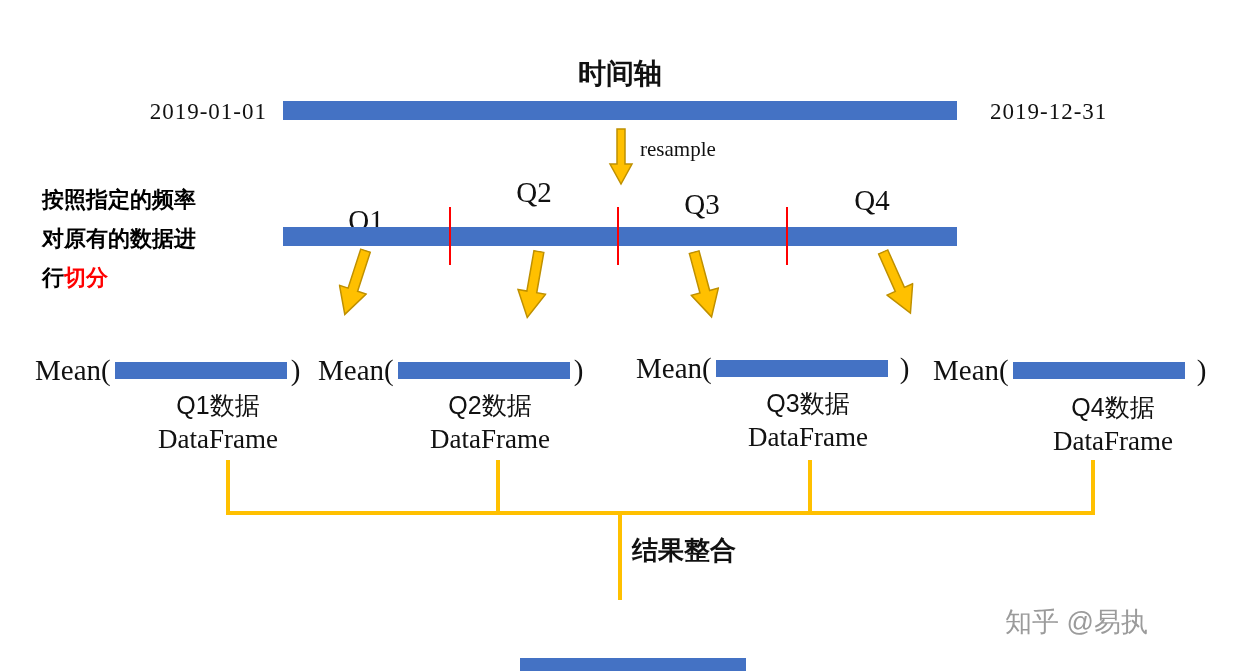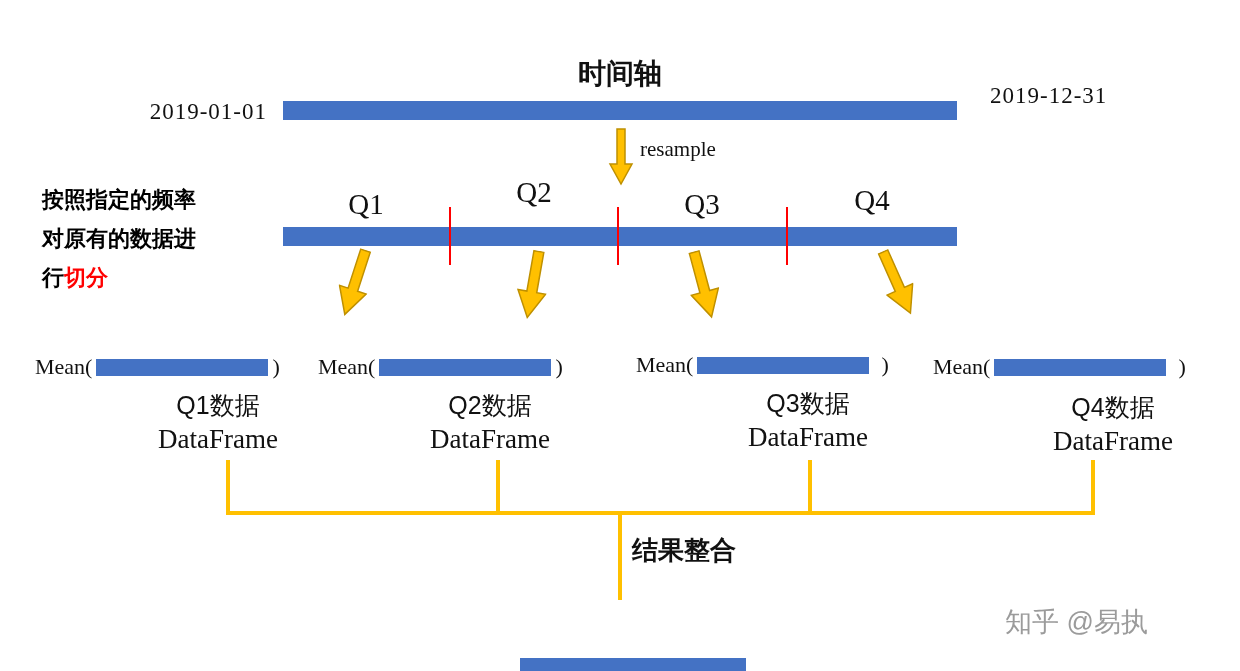--- a/index.html
+++ b/index.html
@@ -28,54 +28,54 @@
     stroke: var(--arrow_border, #BF9000);
     stroke-width: 1.5;
   }
   .diag { transform-origin: 50% 50%; }
   .rot-a1 { transform: rotate(18deg); }
   .rot-a2 { transform: rotate(10deg); }
   .rot-a3 { transform: rotate(-15deg); }
   .rot-a4 { transform: rotate(-24deg); }
   .mean-group {
     position: absolute; display: flex; align-items: center;
-    font-size: 22px; color: #111;
+    font-size: 29px; color: #111;
   }
   .mean-bar { width: 172px; height: 17px; background: var(--bar, #4472C4); margin: 0 4px; }
   .suffix-gap { margin-left: 8px; }
   .df-label { position: absolute; width: 210px; text-align: center; color: #111; }
   .df-label .ds { font-size: 25px; line-height: 34px; font-family: "Liberation Sans", sans-serif; }
   .df-label .tp { font-size: 27px; line-height: 34px; }
   .conn { position: absolute; background: var(--connector, #FFC000); }
   .big-cjk { font-family: "Liberation Sans", sans-serif; font-weight: bold; font-size: 26px; }
   .watermark { color: var(--watermark_gray, #9B9B9B); font-size: 27px; font-family: "Liberation Sans", sans-serif; }
 </style>
 </head>
 <body>
 
 <div id="canvas">
 
   <div class="txt title center" style="left:545px; top:55px; width:150px;">时间轴</div>
 
   <div class="txt date right" style="left:105px; top:99px; width:162px;">2019-01-01</div>
   <div class="bar" style="left:283px; top:101px; width:674px; height:19px;"></div>
-  <div class="txt date" style="left:990px; top:83px;text-align:right;">2019-12-31</div>
+  <div class="txt date" style="left:990px; top:99px;text-align:right;">2019-12-31</div>
 
   <svg class="abs arrow-svg" style="left:608px; top:128px;" width="26" height="58" viewBox="0 0 24 58">
     <polygon points="8,1 16,1 16,36 23,36 12,56 1,36 8,36"></polygon>
   </svg>
   <div class="txt resample-label" style="left:640px; top:137px;">resample</div>
 
   <div class="abs annotation" style="left:42px; top:182px; width:240px;">
     <div>按照指定的频率</div>
     <div>对原有的数据进</div>
     <div><span>行</span><span class="hl">切分</span></div>
   </div>
 
-  <div class="txt q-label" style="left:326px; top:188px;">Q1</div>
+  <div class="txt q-label" style="left:326px; top:204px;">Q1</div>
   <div class="txt q-label" style="left:494px; top:176px;">Q2</div>
   <div class="txt q-label" style="left:662px; top:188px;">Q3</div>
   <div class="txt q-label" style="left:832px; top:184px;">Q4</div>
 
   <div class="bar" style="left:283px; top:227px; width:674px; height:19px;"></div>
   <div class="tick" style="left:449px; top:207px;"></div>
   <div class="tick" style="left:617px; top:207px;"></div>
   <div class="tick" style="left:786px; top:207px;"></div>
 
   <svg class="abs arrow-svg diag rot-a1" style="left:340px; top:248px;" width="30" height="70" viewBox="0 0 30 70">

